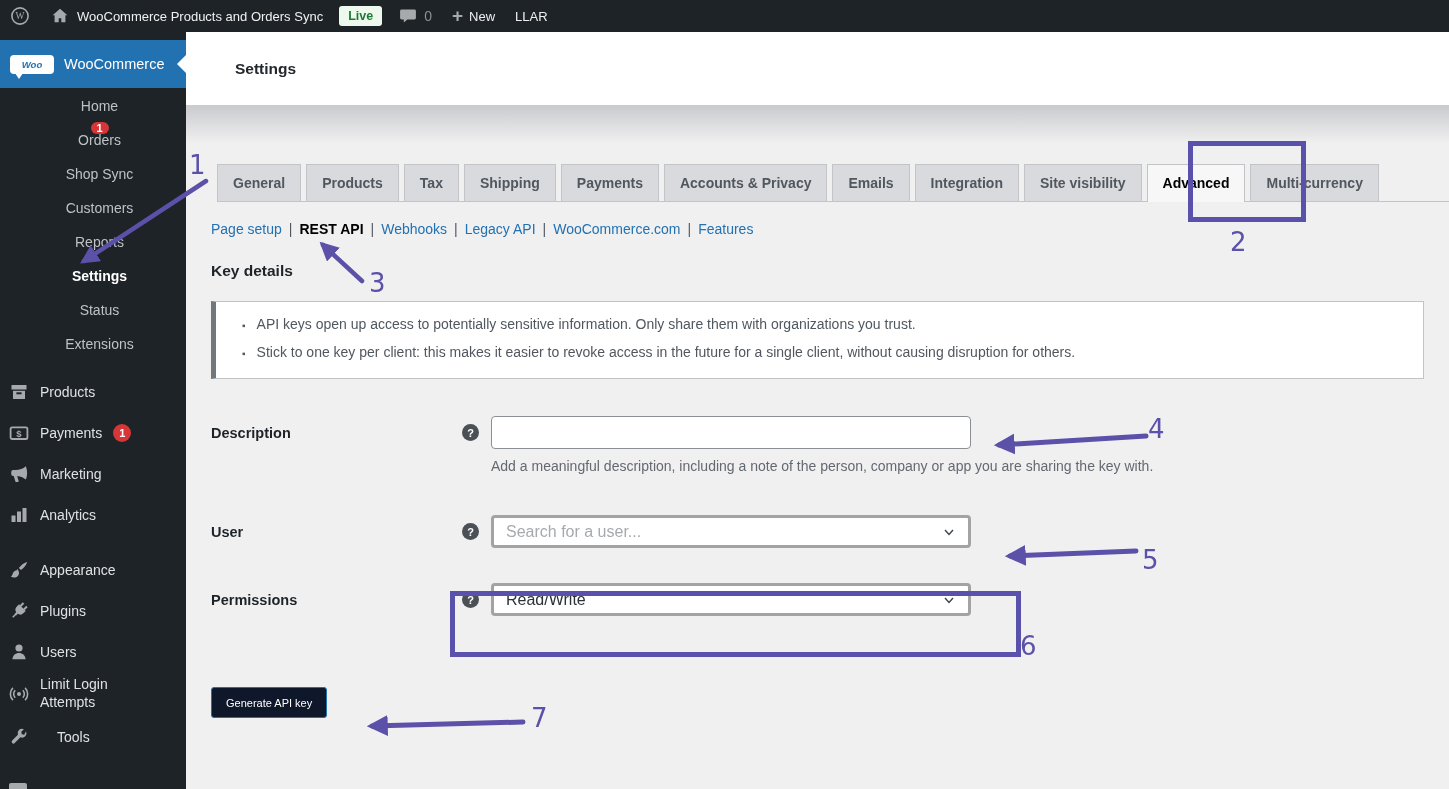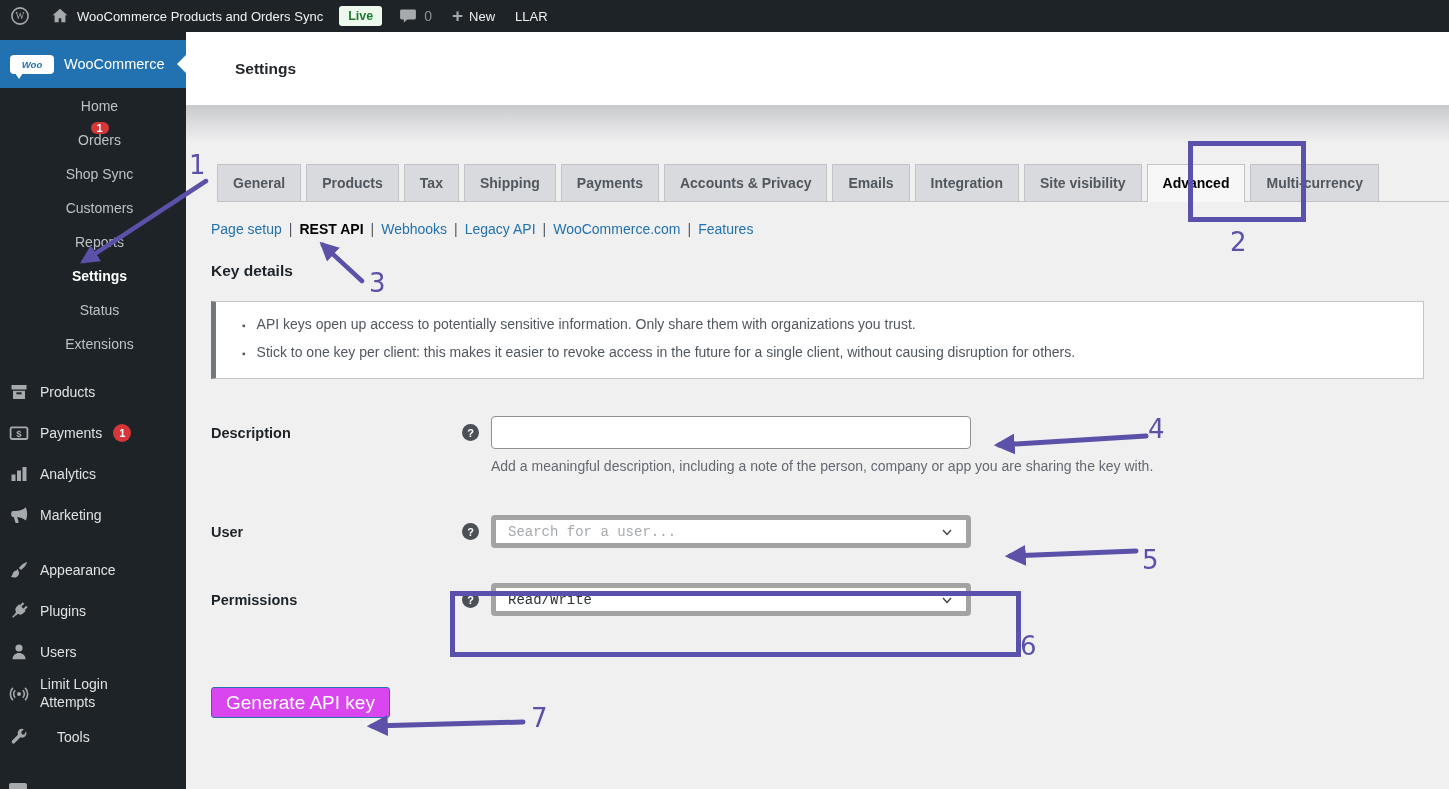--- a/index.html
+++ b/index.html
@@ -123,34 +123,34 @@
     width:17px; height:17px; border-radius:50%; background:#4a5056; color:#fff;
     font-size:11px; font-weight:bold; display:flex; align-items:center; justify-content:center;
     cursor:pointer;
   }
   .text-input {
     width:480px; height:33px; background:#fff; border:1px solid #8c8f94; border-radius:4px;
     font-size:14px; padding:0 10px; color:#2c3338; outline:none;
     font-family:"Liberation Sans", sans-serif;
   }
   .select-box {
-    width:480px; height:33px; background:#fff; border:5px solid #a3a3a3; border-radius:4px;
+    width:480px; height:33px; background:#fff; border:3px solid #a3a3a3; border-radius:4px;
     display:flex; align-items:center; justify-content:space-between;
-    padding:0 12px; font-size:14px; cursor:pointer;font-family:Liberation Mono, monospace;
+    padding:0 12px; font-size:16px; cursor:pointer;
   }
   .select-box .ph { color:#a7aaad; }
   .select-box .val { color:#2c3338; }
   .chev { width:14px; height:14px; color:#3c434a; }
   .field-help {
     margin-top:9px; margin-left:280px; font-size:14px; color:#646970; width:900px;
   }
   .submit-btn {
     margin-top:71px; display:inline-flex; align-items:center; justify-content:center;
-    background:#d946ef; color:#fff; border:1px solid #2271b1; border-radius:3px;
-    font-size:19px; font-weight:400; padding:0 14px; height:31px; cursor:pointer;
+    background:#0f172a; color:#fff; border:1px solid #2271b1; border-radius:3px;
+    font-size:11px; font-weight:400; padding:0 14px; height:31px; cursor:pointer;
     font-family:"Liberation Sans", sans-serif;
   }
   
   .anno-overlay { position:absolute; inset:0; width:1449px; height:789px; pointer-events:none; z-index:60; }
   .anno-num {
     position:absolute; color:#5b51a8; font-size:26px; font-weight:400;
     pointer-events:none; z-index:61; font-family:"DejaVu Sans", sans-serif;
   }
   .anno-box { position:absolute; border:5px solid #5a51ad; pointer-events:none; z-index:61; }
   .box-2 { left:1188px; top:141px; width:118px; height:81px; }
@@ -235,31 +235,31 @@
     <li>
       <svg class="menu-ic" viewBox="0 0 20 20">
         <rect x="1.6" y="4.4" width="16.8" height="11.6" rx="1.6" fill="none" stroke="currentColor" stroke-width="1.8"></rect>
         <text x="10" y="13.6" font-size="9.5" font-weight="bold" text-anchor="middle" fill="currentColor">$</text>
       </svg>
       <span>Payments</span>
       <span class="badge">1</span>
     </li>
     <li>
       <svg class="menu-ic" viewBox="0 0 20 20">
+        <path fill="currentColor" d="M16.8 2.2c-2.7 2.6-6.3 3.8-10.2 3.8H4.2a2 2 0 00-2 2v1.9a2 2 0 002 2h.5l1.7 5.5c.1.4.5.7 1 .7h1.2c.7 0 1.2-.7 1-1.3l-1.4-4.8c3.2.3 6.2 1.4 8.6 3.6.8-2 1.3-4.3 1.3-6.7 0-2.4-.5-4.7-1.3-6.7z"></path>
+      </svg>
+      <span>Marketing</span>
+    </li>
+    <li>
+      <svg class="menu-ic" viewBox="0 0 20 20">
         <rect x="2.5" y="10.5" width="4" height="6.5" fill="currentColor"></rect>
         <rect x="8" y="6.5" width="4" height="10.5" fill="currentColor"></rect>
         <rect x="13.5" y="3" width="4" height="14" fill="currentColor"></rect>
       </svg>
       <span>Analytics</span>
-    </li>
-    <li>
-      <svg class="menu-ic" viewBox="0 0 20 20">
-        <path fill="currentColor" d="M16.8 2.2c-2.7 2.6-6.3 3.8-10.2 3.8H4.2a2 2 0 00-2 2v1.9a2 2 0 002 2h.5l1.7 5.5c.1.4.5.7 1 .7h1.2c.7 0 1.2-.7 1-1.3l-1.4-4.8c3.2.3 6.2 1.4 8.6 3.6.8-2 1.3-4.3 1.3-6.7 0-2.4-.5-4.7-1.3-6.7z"></path>
-      </svg>
-      <span>Marketing</span>
     </li>
     <li class="group-gap">
       <svg class="menu-ic" viewBox="0 0 20 20">
         <path fill="currentColor" d="M18.2 2c-2.6.6-6.2 3.1-8.4 5.9l2.2 2.2c2.9-2.2 5.5-5.5 6.2-8.1zM8.8 9.1c-.5.6-1 1.1-1.4 1.4-1.8.2-3.2 1.3-3.7 3.2-.3 1.2-.8 2.2-1.8 2.8 1.4 1.1 4 1.4 5.8.4 1.7-.9 2.5-2.5 2.3-4.3z"></path>
       </svg>
       <span>Appearance</span>
     </li>
     <li>
       <svg class="menu-ic" viewBox="0 0 20 20">
         <g transform="rotate(45 10 10)" fill="currentColor">

